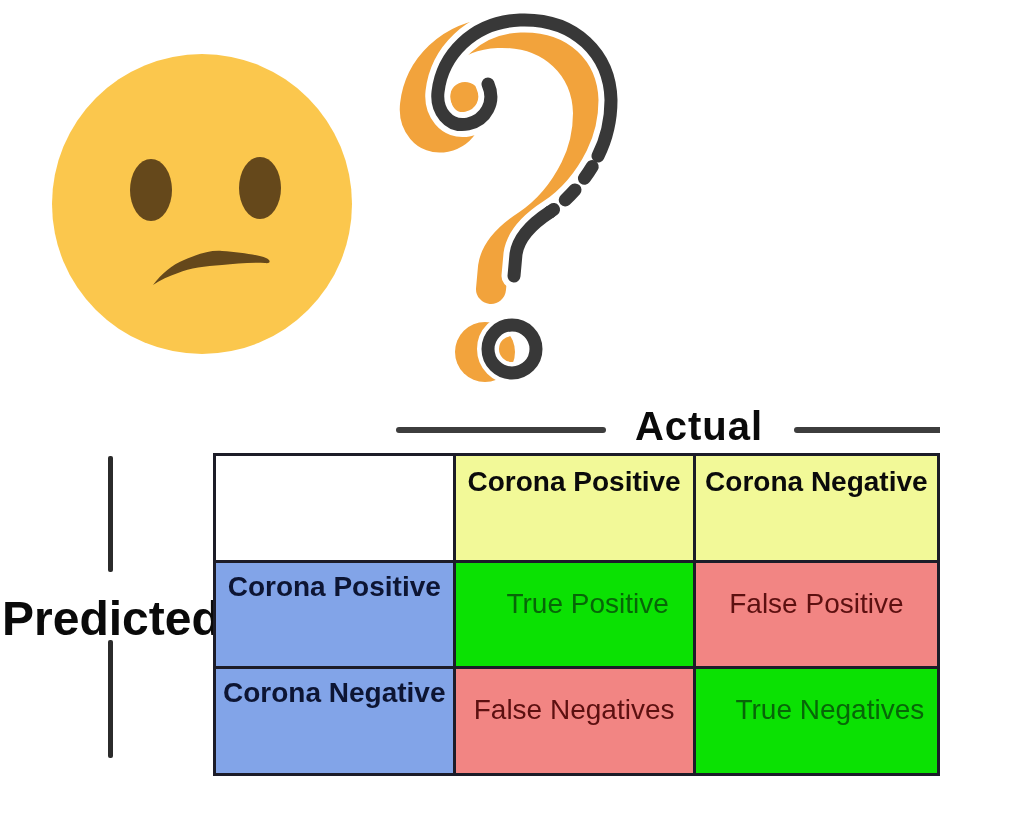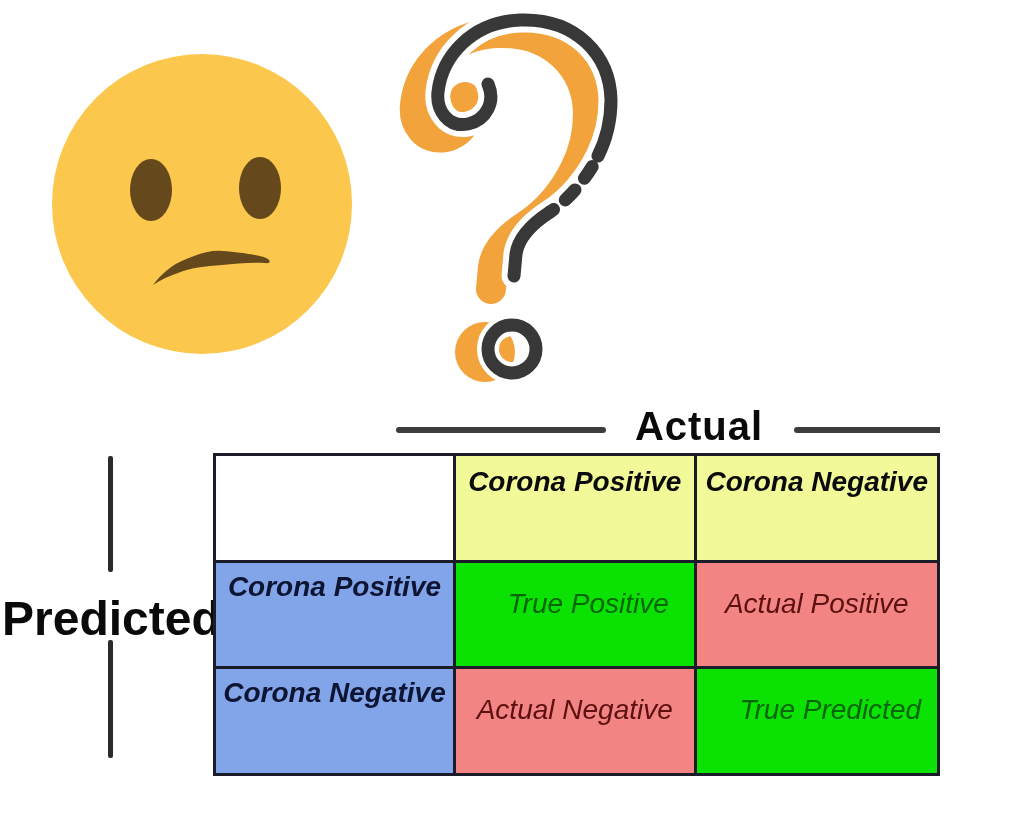--- a/index.html
+++ b/index.html
@@ -26,21 +26,21 @@
     position:absolute;left:2px;top:591px;width:208px;text-align:center;
     font-size:48px;font-weight:bold;color:#0a0a0a;
   }
   
   table.matrix{
     position:absolute;left:213px;top:453px;
     border-collapse:collapse;table-layout:fixed;
   }
   .matrix td{
     border:3px solid #1c1c28;text-align:center;vertical-align:top;
-    box-sizing:border-box;overflow:hidden;font-style:italic;
+    box-sizing:border-box;overflow:hidden;
   }
   .c-empty{background:#ffffff;}
   .c-head{background:#f2f998;font-weight:bold;font-size:28px;color:#0b0b0b;padding-top:10px;}
   .c-rowlabel{background:#82a4e8;font-weight:bold;font-size:28px;color:#0d1533;padding-top:8px;}
   .c-true{background:#0be103;color:#076608;font-size:28px;padding-top:25px;padding-left:28px;}
   .c-false{background:#f28583;color:#5c1010;font-size:28px;padding-top:25px;}
 </style>
 </head>
 <body>
 
@@ -101,23 +101,23 @@
     </colgroup>
     <tbody>
         <tr style="height:107px">
       <td class="c-empty"></td>
       <td class="c-head">Corona Positive</td>
       <td class="c-head">Corona Negative</td>
     </tr>
     <tr style="height:106px">
       <td class="c-rowlabel">Corona Positive</td>
       <td class="c-true">True Positive</td>
-      <td class="c-false">Actual Positive</td>
+      <td class="c-false">False Positive</td>
     </tr>
     <tr style="height:107px">
       <td class="c-rowlabel">Corona Negative</td>
-      <td class="c-false">Actual Negative</td>
-      <td class="c-true">True Predicted</td>
+      <td class="c-false">False Negatives</td>
+      <td class="c-true">True Negatives</td>
     </tr>
   </tbody>
     </table>
 
 </div>
 
 </body></html>

